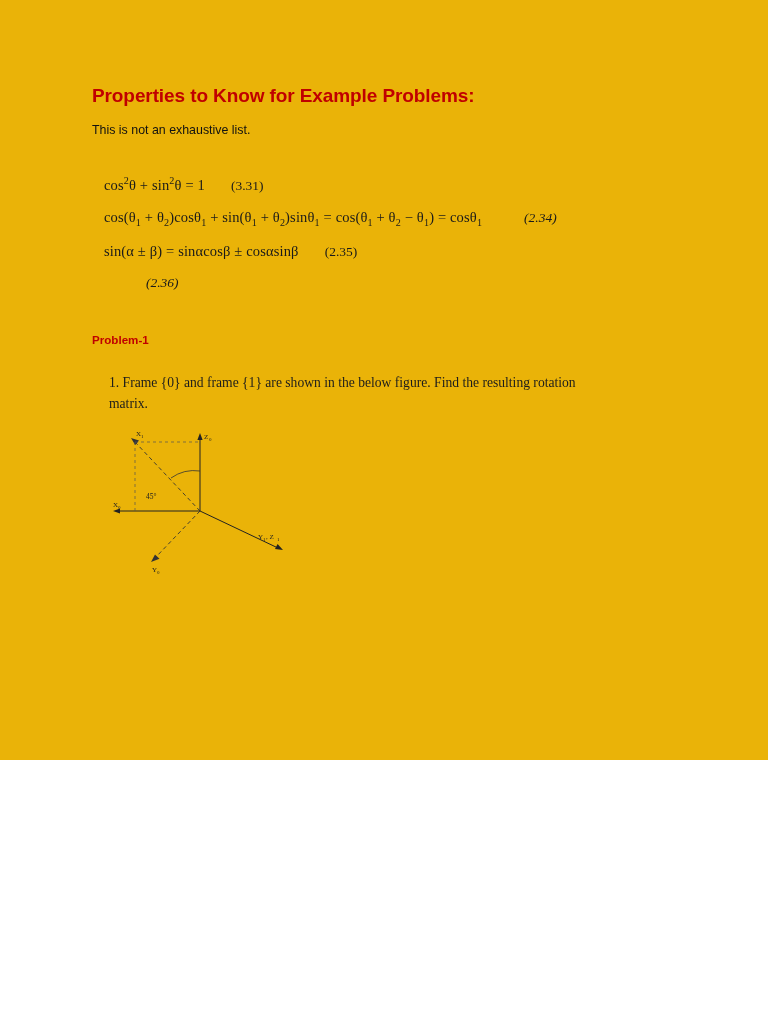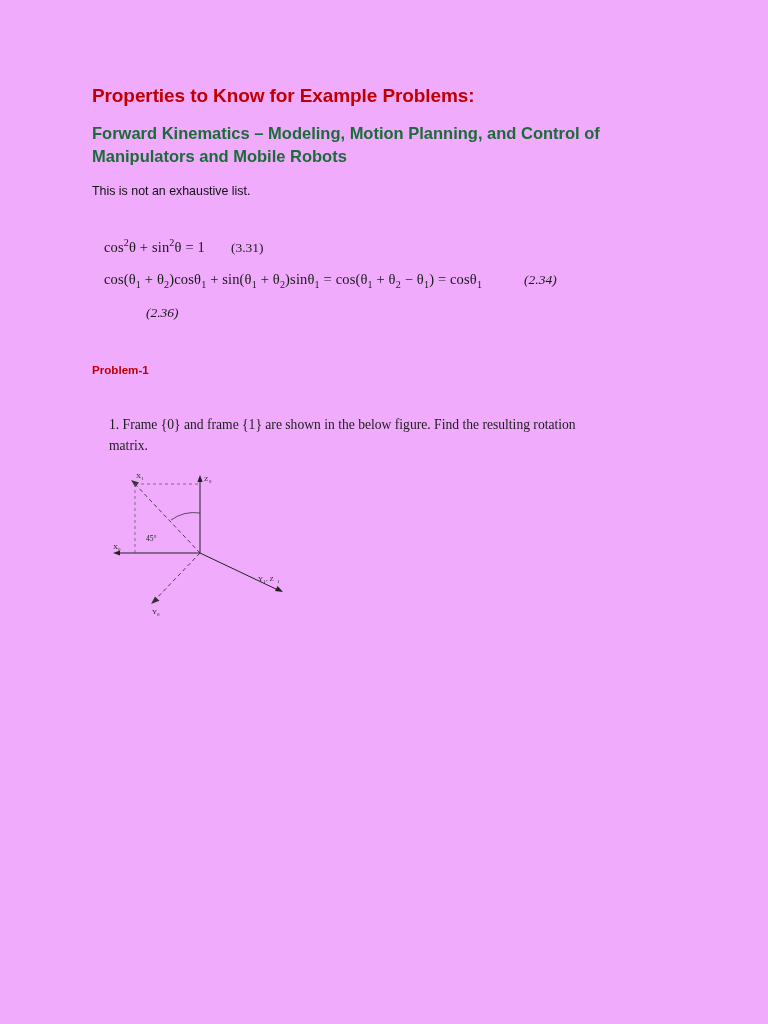--- a/index.html
+++ b/index.html
@@ -12,22 +12,22 @@
     height: 1024px;
     font-family: "Liberation Sans", sans-serif;
     color: #000000;
     position: relative;
     overflow: hidden;
   }
   .page {
     position: absolute;
     left: 0; top: 0;
     width: 768px;
-    height: 1024px;
-    background: #f0abfc;
+    height: 760px;
+    background: #eab308;
   }
   .content {
     position: absolute;
     left: 92px;
     top: 84px;
     width: 584px;
   }
   .doc-title {
     font-size: 19px;
     font-weight: bold;
@@ -84,21 +84,21 @@
   
   .problem-heading {
     margin-top: 42px;
     font-size: 11.6px;
     font-weight: bold;
     color: #c00000;
   }
 
   
   .problem-text {
-    margin-top: 38px;
+    margin-top: 26px;
     margin-left: 17px;
     font-family: "Liberation Serif", serif;
     font-size: 13.6px;
     color: #1c1c1c;
     line-height: 1.55;
     max-width: 478px;
   }
 
   
   .figure {
@@ -111,41 +111,46 @@
   .figure svg { display: block; }
 </style>
 </head>
 <body>
 
 <div class="page">
   <div class="content">
 
     <h1 class="doc-title">Properties to Know for Example Problems:</h1>
 
-    <h2 class="doc-subtitle">Forward Kinematics – Modeling, Motion Planning, and Control of Manipulators and Mobile Robots</h2>
 
 
     <p class="para second">This is not an exhaustive list.</p>
 
     <div class="equations">
 
       <div class="eq-row">
         <span class="eq-body">
           cos<sup>2</sup>θ + sin<sup>2</sup>θ = 1
         </span>
         <span class="eq-num">(3.31)</span>
       </div>
 
       <div class="eq-row">
         <span class="eq-body">
           cos(θ<sub>1</sub> + θ<sub>2</sub>)cosθ<sub>1</sub> + sin(θ<sub>1</sub> + θ<sub>2</sub>)sinθ<sub>1</sub> = cos(θ<sub>1</sub> + θ<sub>2</sub> − θ<sub>1</sub>) = cosθ<sub>1</sub>
         </span>
         <span class="eq-num wide">(2.34)</span>
       </div>
 
+      <div class="eq-row">
+        <span class="eq-body">
+          sin(α ± β) = sinαcosβ ± cosαsinβ
+        </span>
+        <span class="eq-num">(2.35)</span>
+      </div>
 
       <div class="eq-row">
         <span class="eq-num wide">(2.36)</span>
       </div>
 
     </div>
 
     <div class="problem-heading">Problem-1</div>
 
     <div class="problem-text">1. Frame {0} and frame {1} are shown in the below figure. Find the resulting rotation matrix.</div>

